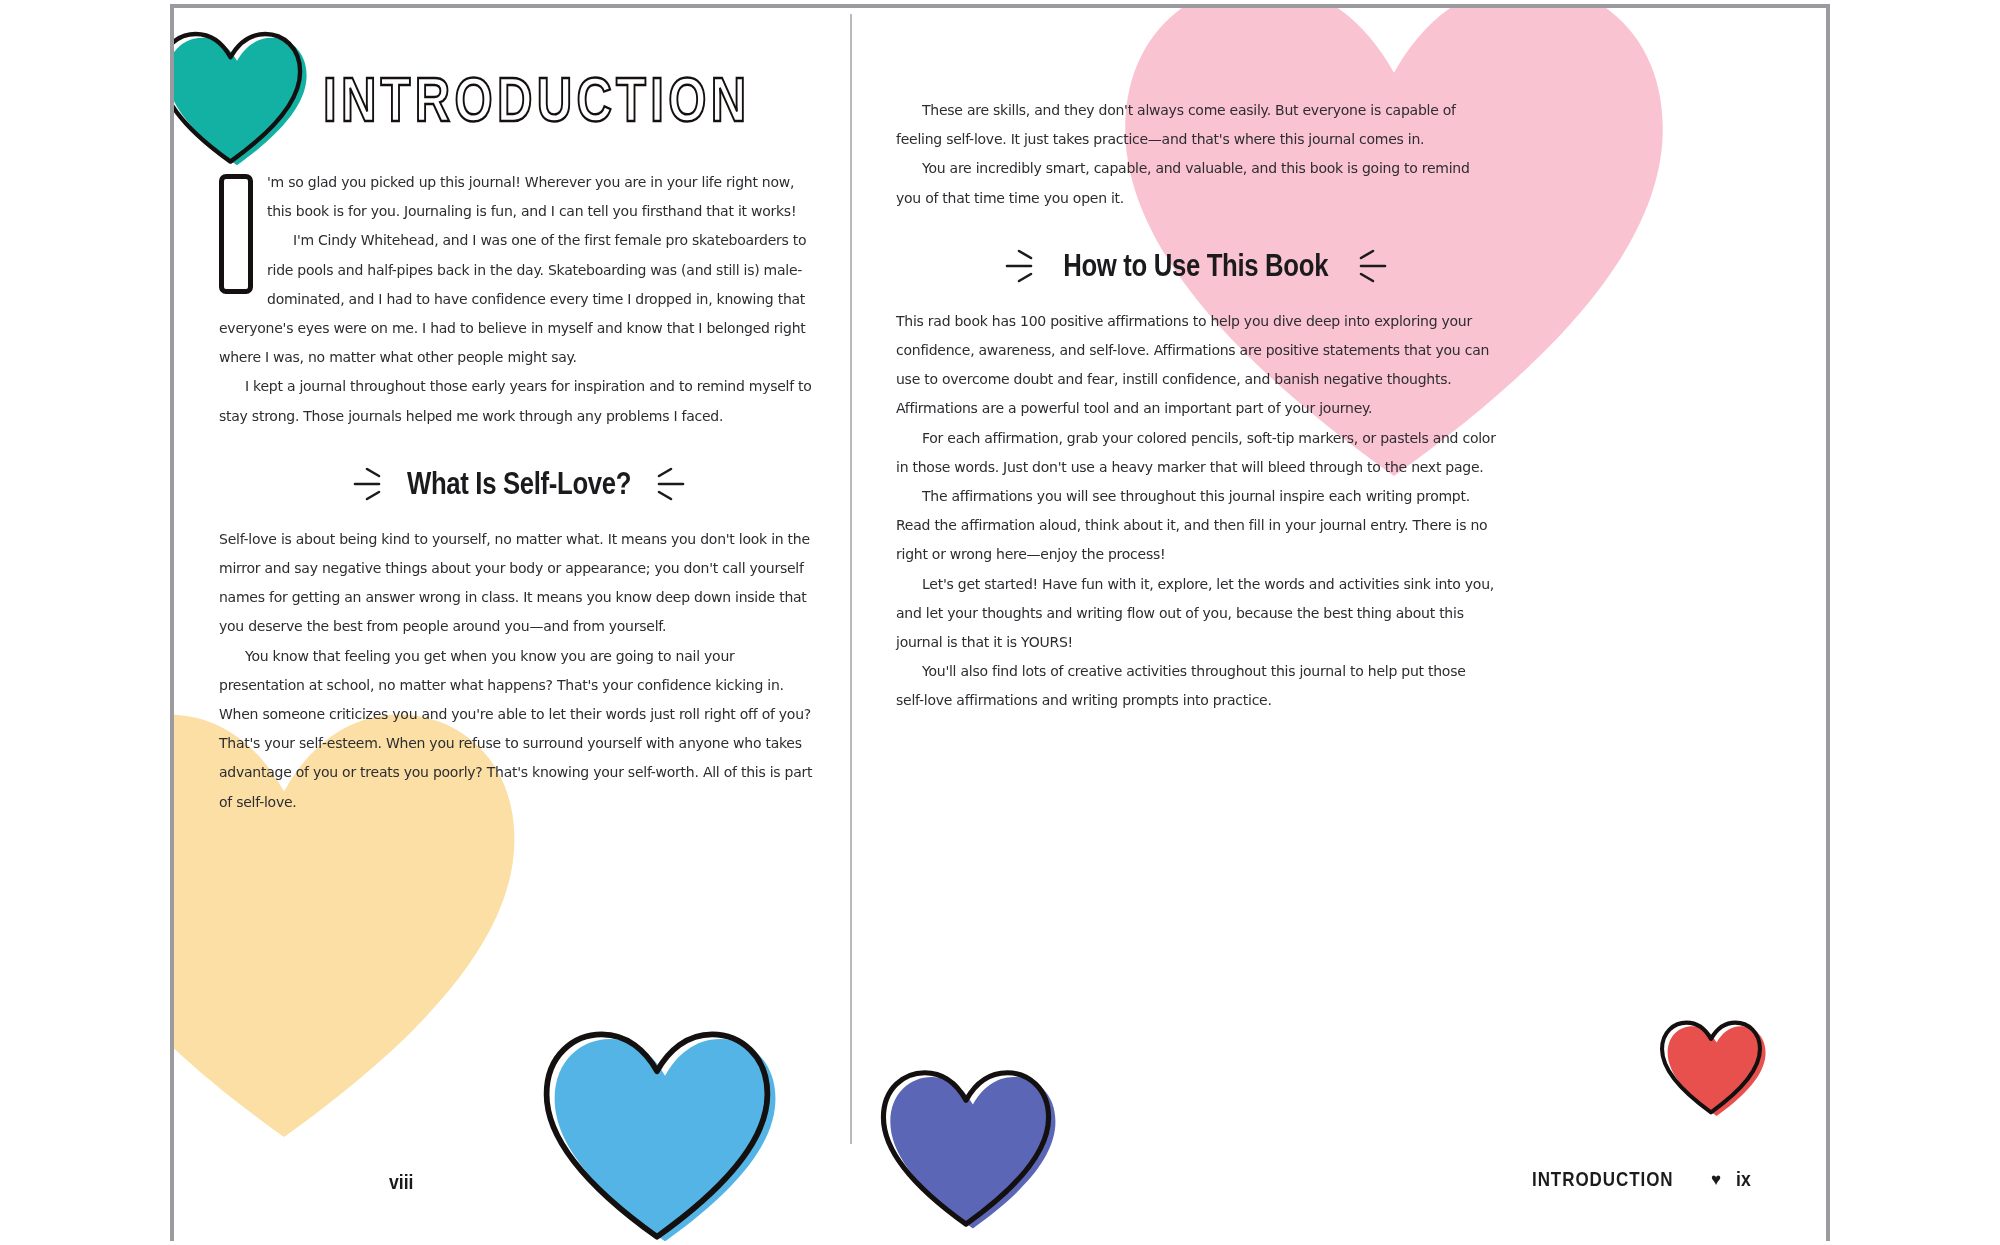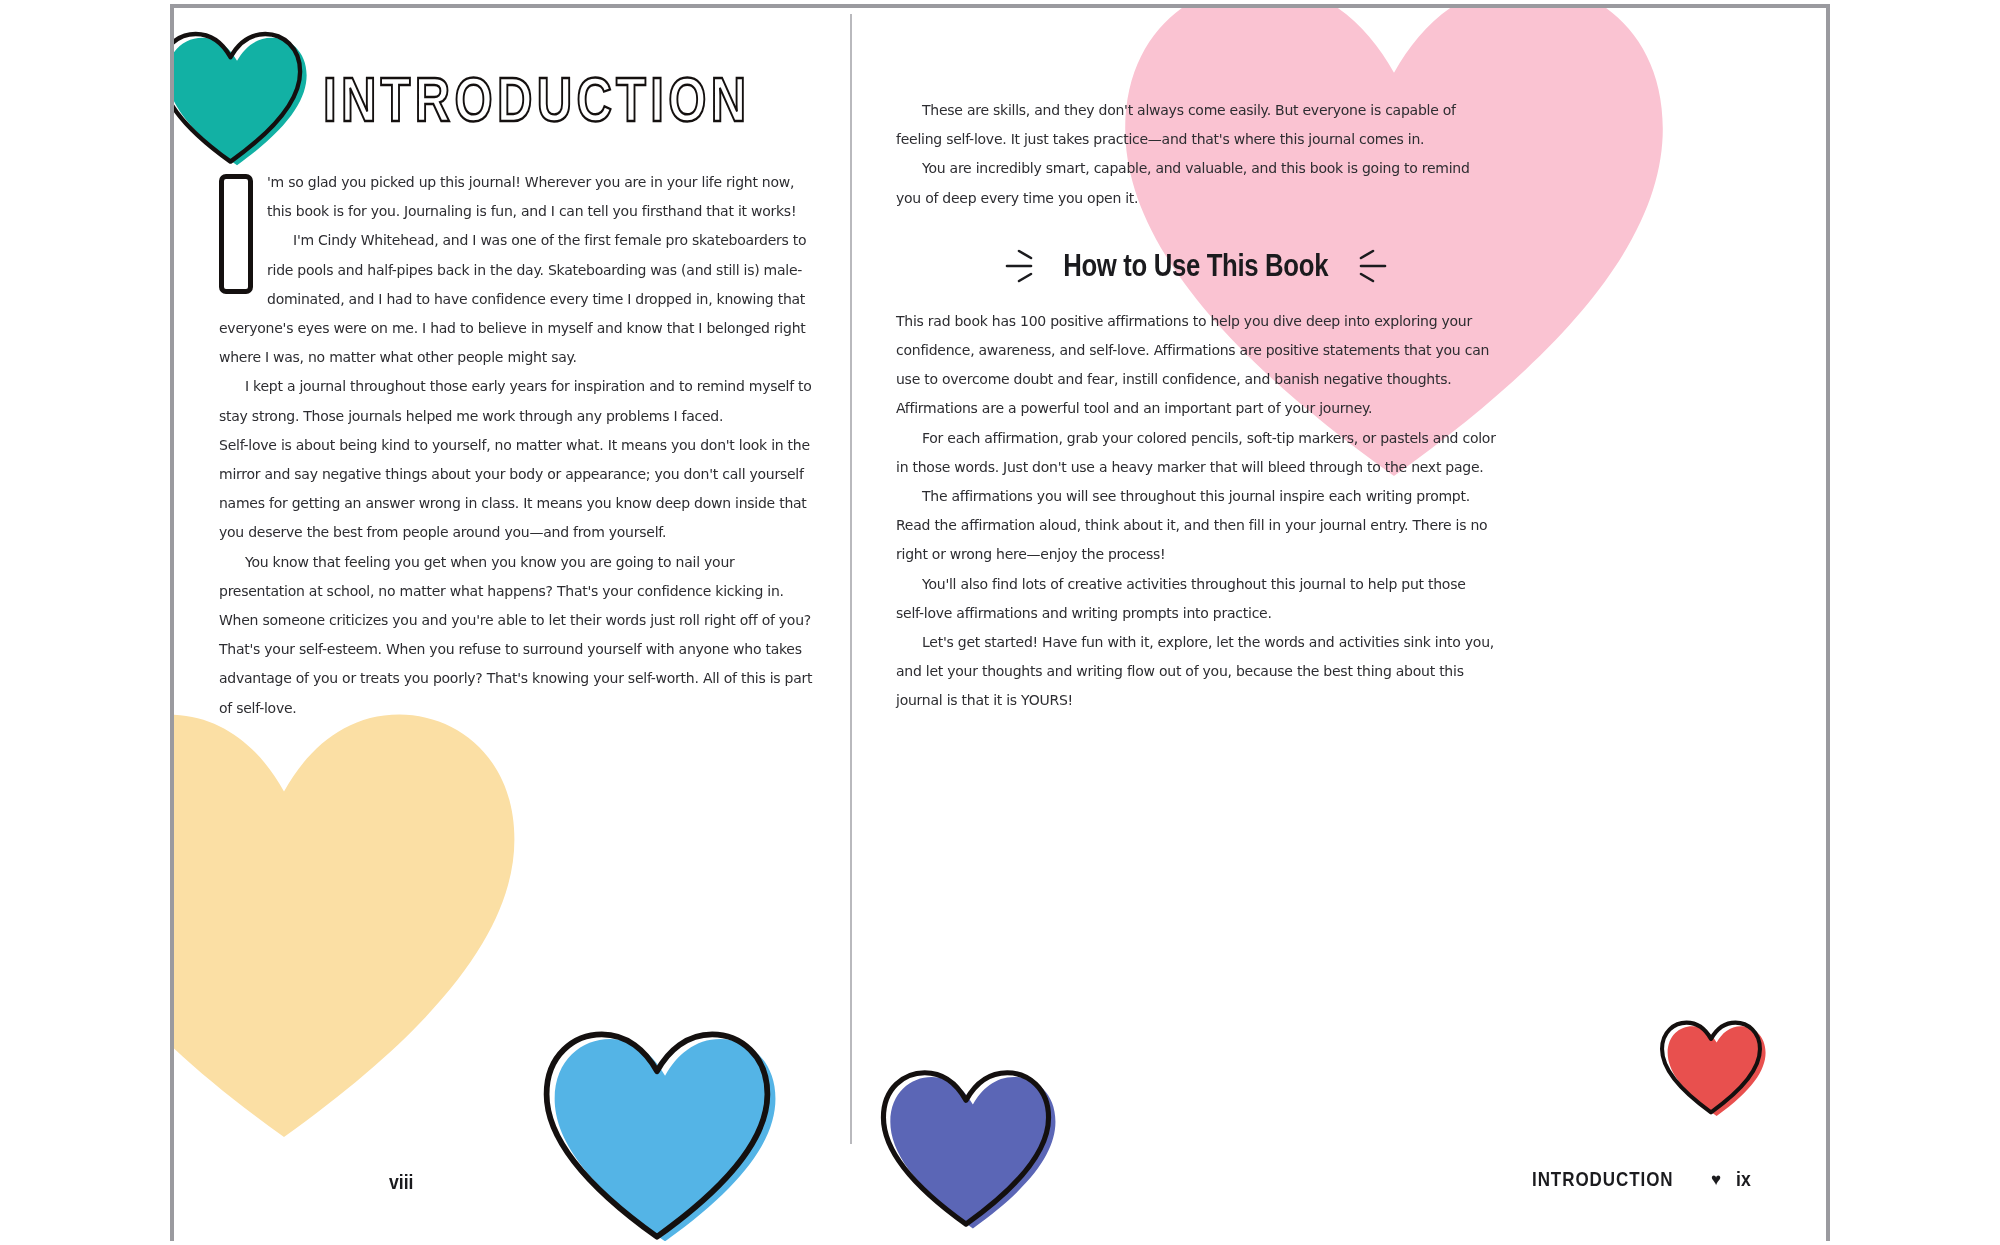--- a/index.html
+++ b/index.html
@@ -252,51 +252,64 @@
 
         <div class="opening-block">
           <div class="dropcap-letter"></div>
           <div class="dropcap-float"></div>
           <p class="body-copy">'m so glad you picked up this journal! Wherever you are in your life right now, this book is for you. Journaling is fun, and I can tell you firsthand that it works!</p>
           <p class="body-copy indent">I'm Cindy Whitehead, and I was one of the first female pro skateboarders to ride pools and half-pipes back in the day. Skateboarding was (and still is) male-dominated, and I had to have confidence every time I dropped in, knowing that everyone's eyes were on me. I had to believe in myself and know that I belonged right where I was, no matter what other people might say.</p>
         </div>
 
         <p class="body-copy indent">I kept a journal throughout those early years for inspiration and to remind myself to stay strong. Those journals helped me work through any problems I faced.</p>
 
+        <div class="section-head">
+          <svg class="sparkle" width="30" height="38" viewBox="0 0 30 38">
+            <line x1="14" y1="4" x2="26" y2="11" stroke="#1b1b1e" stroke-width="2.6" stroke-linecap="round"></line>
+            <line x1="2" y1="19" x2="26" y2="19" stroke="#1b1b1e" stroke-width="2.6" stroke-linecap="round"></line>
+            <line x1="14" y1="34" x2="26" y2="27" stroke="#1b1b1e" stroke-width="2.6" stroke-linecap="round"></line>
+          </svg>
+          <span class="section-head-text">What Is Self-Love?</span>
+          <svg class="sparkle" width="30" height="38" viewBox="0 0 30 38">
+            <line x1="16" y1="4" x2="4" y2="11" stroke="#1b1b1e" stroke-width="2.6" stroke-linecap="round"></line>
+            <line x1="28" y1="19" x2="4" y2="19" stroke="#1b1b1e" stroke-width="2.6" stroke-linecap="round"></line>
+            <line x1="16" y1="34" x2="4" y2="27" stroke="#1b1b1e" stroke-width="2.6" stroke-linecap="round"></line>
+          </svg>
+        </div>
 
         <p class="body-copy">Self-love is about being kind to yourself, no matter what. It means you don't look in the mirror and say negative things about your body or appearance; you don't call yourself names for getting an answer wrong in class. It means you know deep down inside that you deserve the best from people around you—and from yourself.</p>
         <p class="body-copy indent">You know that feeling you get when you know you are going to nail your presentation at school, no matter what happens? That's your confidence kicking in. When someone criticizes you and you're able to let their words just roll right off of you? That's your self-esteem. When you refuse to surround yourself with anyone who takes advantage of you or treats you poorly? That's knowing your self-worth. All of this is part of self-love.</p>
       </div>
 
       <div class="column column-right">
 
         <div style="height:88px;"></div>
 
         <p class="body-copy indent">These are skills, and they don't always come easily. But everyone is capable of feeling self-love. It just takes practice—and that's where this journal comes in.</p>
-        <p class="body-copy indent">You are incredibly smart, capable, and valuable, and this book is going to remind you of deep every time you open it.</p>
+        <p class="body-copy indent">You are incredibly smart, capable, and valuable, and this book is going to remind you of that time time you open it.</p>
 
         <div class="section-head">
           <svg class="sparkle" width="30" height="38" viewBox="0 0 30 38">
             <line x1="14" y1="4" x2="26" y2="11" stroke="#1b1b1e" stroke-width="2.6" stroke-linecap="round"></line>
             <line x1="2" y1="19" x2="26" y2="19" stroke="#1b1b1e" stroke-width="2.6" stroke-linecap="round"></line>
             <line x1="14" y1="34" x2="26" y2="27" stroke="#1b1b1e" stroke-width="2.6" stroke-linecap="round"></line>
           </svg>
           <span class="section-head-text">How to Use This Book</span>
           <svg class="sparkle" width="30" height="38" viewBox="0 0 30 38">
             <line x1="16" y1="4" x2="4" y2="11" stroke="#1b1b1e" stroke-width="2.6" stroke-linecap="round"></line>
             <line x1="28" y1="19" x2="4" y2="19" stroke="#1b1b1e" stroke-width="2.6" stroke-linecap="round"></line>
             <line x1="16" y1="34" x2="4" y2="27" stroke="#1b1b1e" stroke-width="2.6" stroke-linecap="round"></line>
           </svg>
         </div>
 
         <p class="body-copy">This rad book has 100 positive affirmations to help you dive deep into exploring your confidence, awareness, and self-love. Affirmations are positive statements that you can use to overcome doubt and fear, instill confidence, and banish negative thoughts. Affirmations are a powerful tool and an important part of your journey.</p>
         <p class="body-copy indent">For each affirmation, grab your colored pencils, soft-tip markers, or pastels and color in those words. Just don't use a heavy marker that will bleed through to the next page.</p>
         <p class="body-copy indent">The affirmations you will see throughout this journal inspire each writing prompt. Read the affirmation aloud, think about it, and then fill in your journal entry. There is no right or wrong here—enjoy the process!</p>
+        <p class="body-copy indent">Let's get started! Have fun with it, explore, let the words and activities sink into you, and let your thoughts and writing flow out of you, because the best thing about this journal is that it is YOURS!</p>
         <p class="body-copy indent">You'll also find lots of creative activities throughout this journal to help put those self-love affirmations and writing prompts into practice.</p>
-        <p class="body-copy indent">Let's get started! Have fun with it, explore, let the words and activities sink into you, and let your thoughts and writing flow out of you, because the best thing about this journal is that it is YOURS!</p>
       </div>
 
       <div class="folio folio-verso">viii</div>
 
       <div class="folio folio-recto">
         <span class="folio-label">INTRODUCTION</span>
         <span class="folio-mark">♥</span>
         <span class="folio-num">ix</span>
       </div>
 

